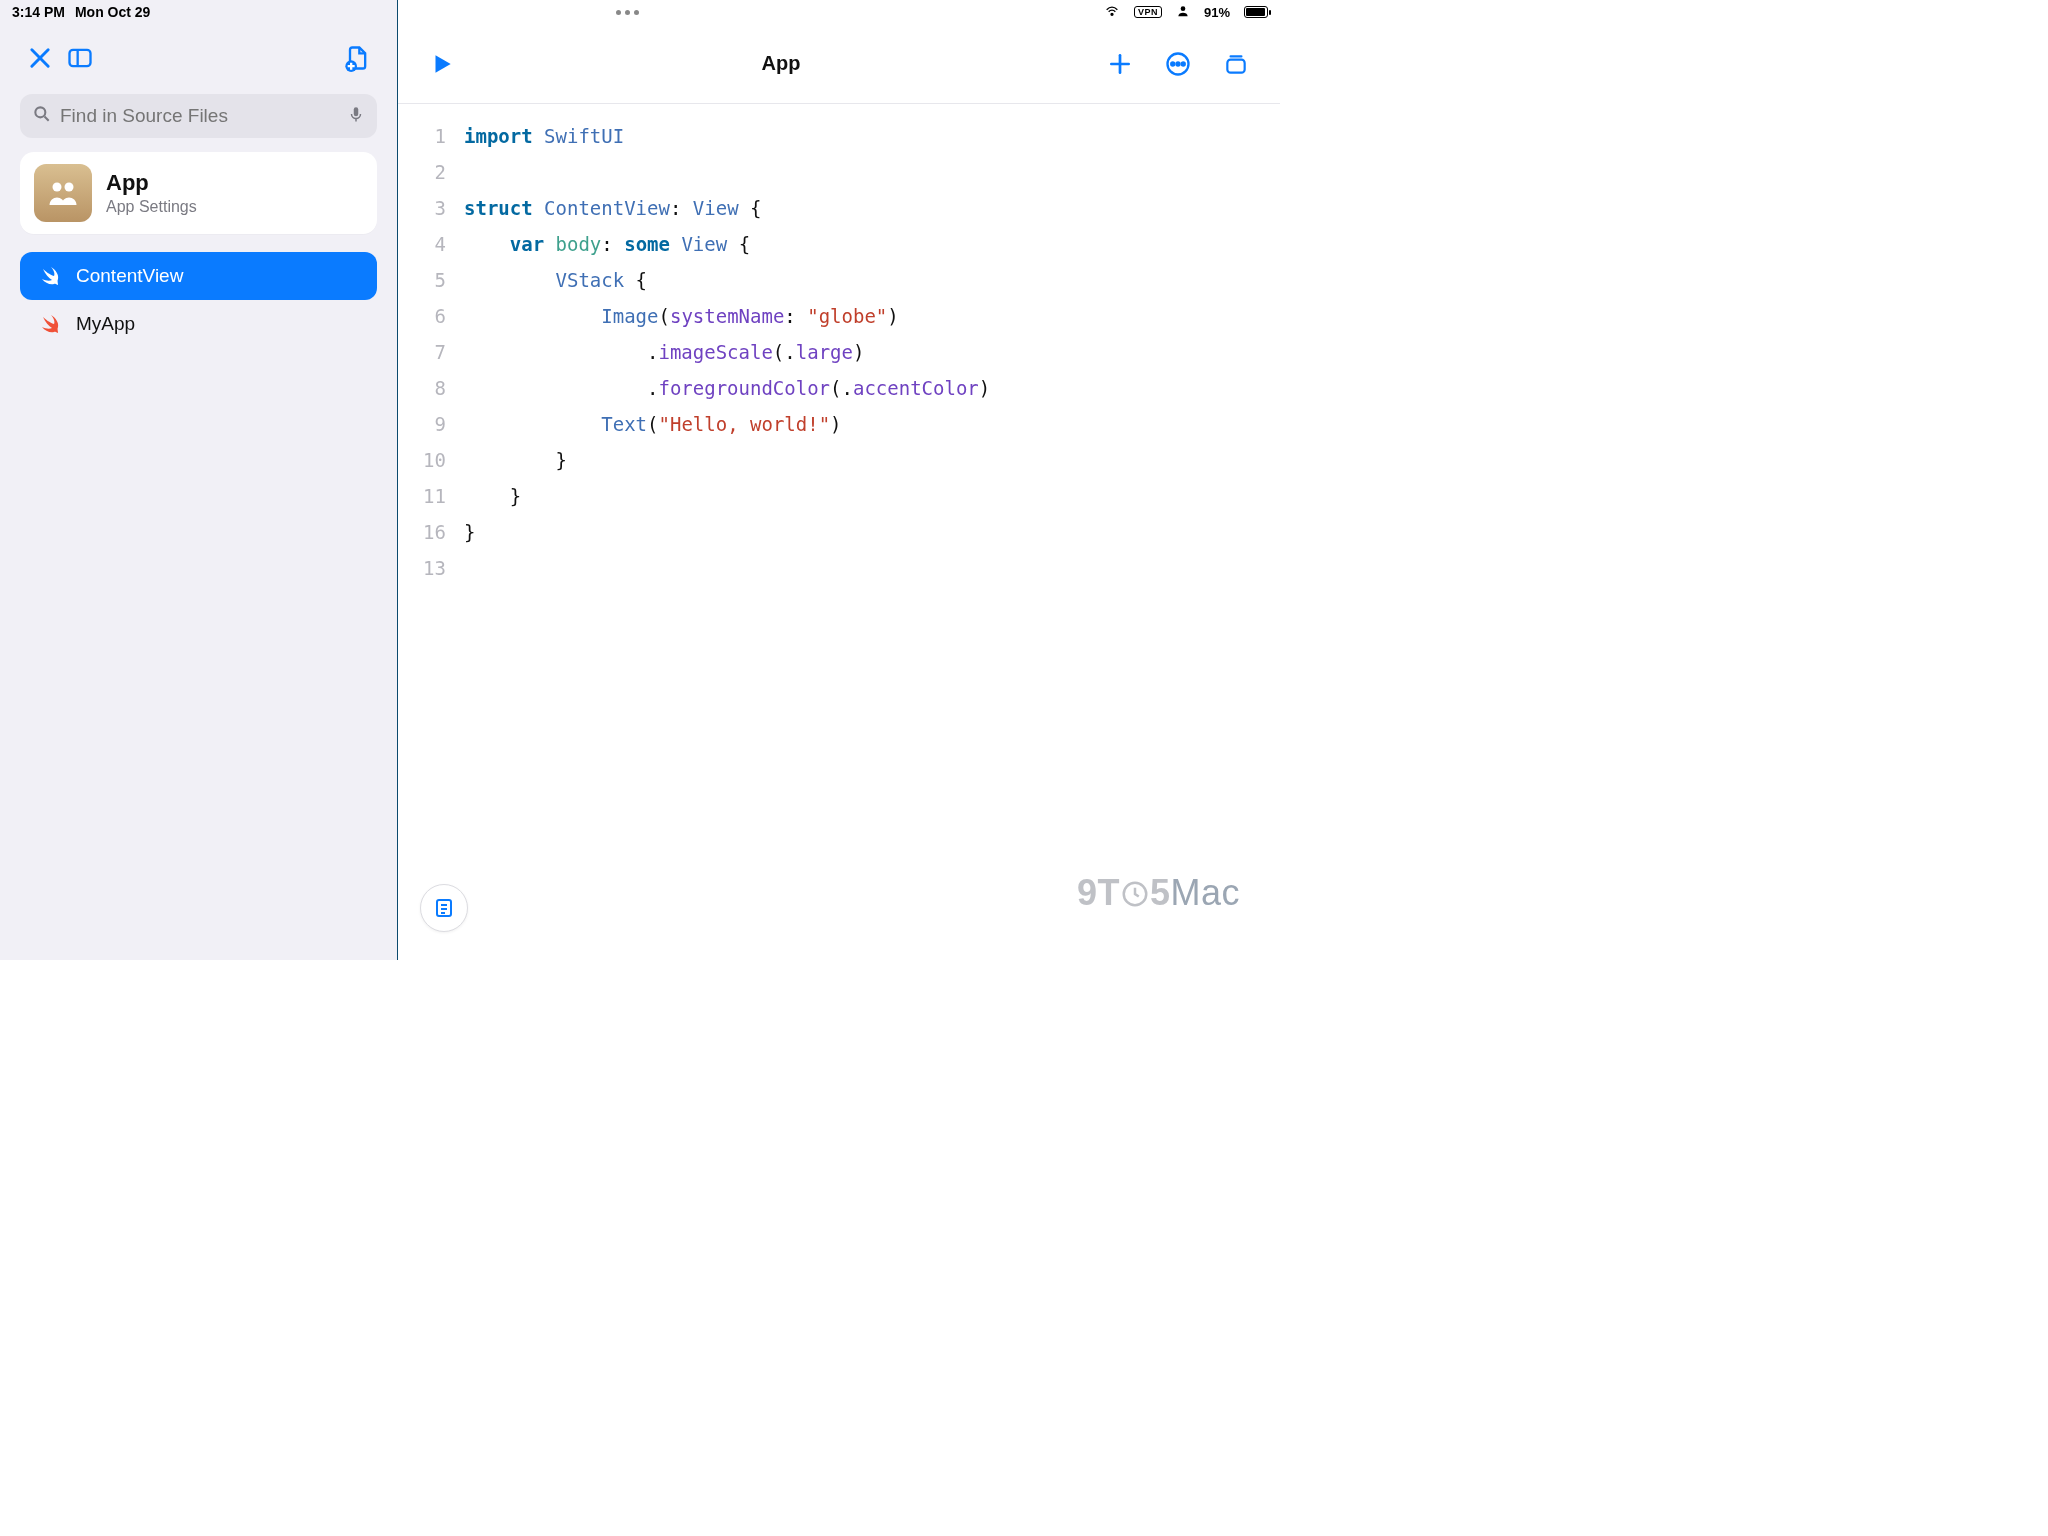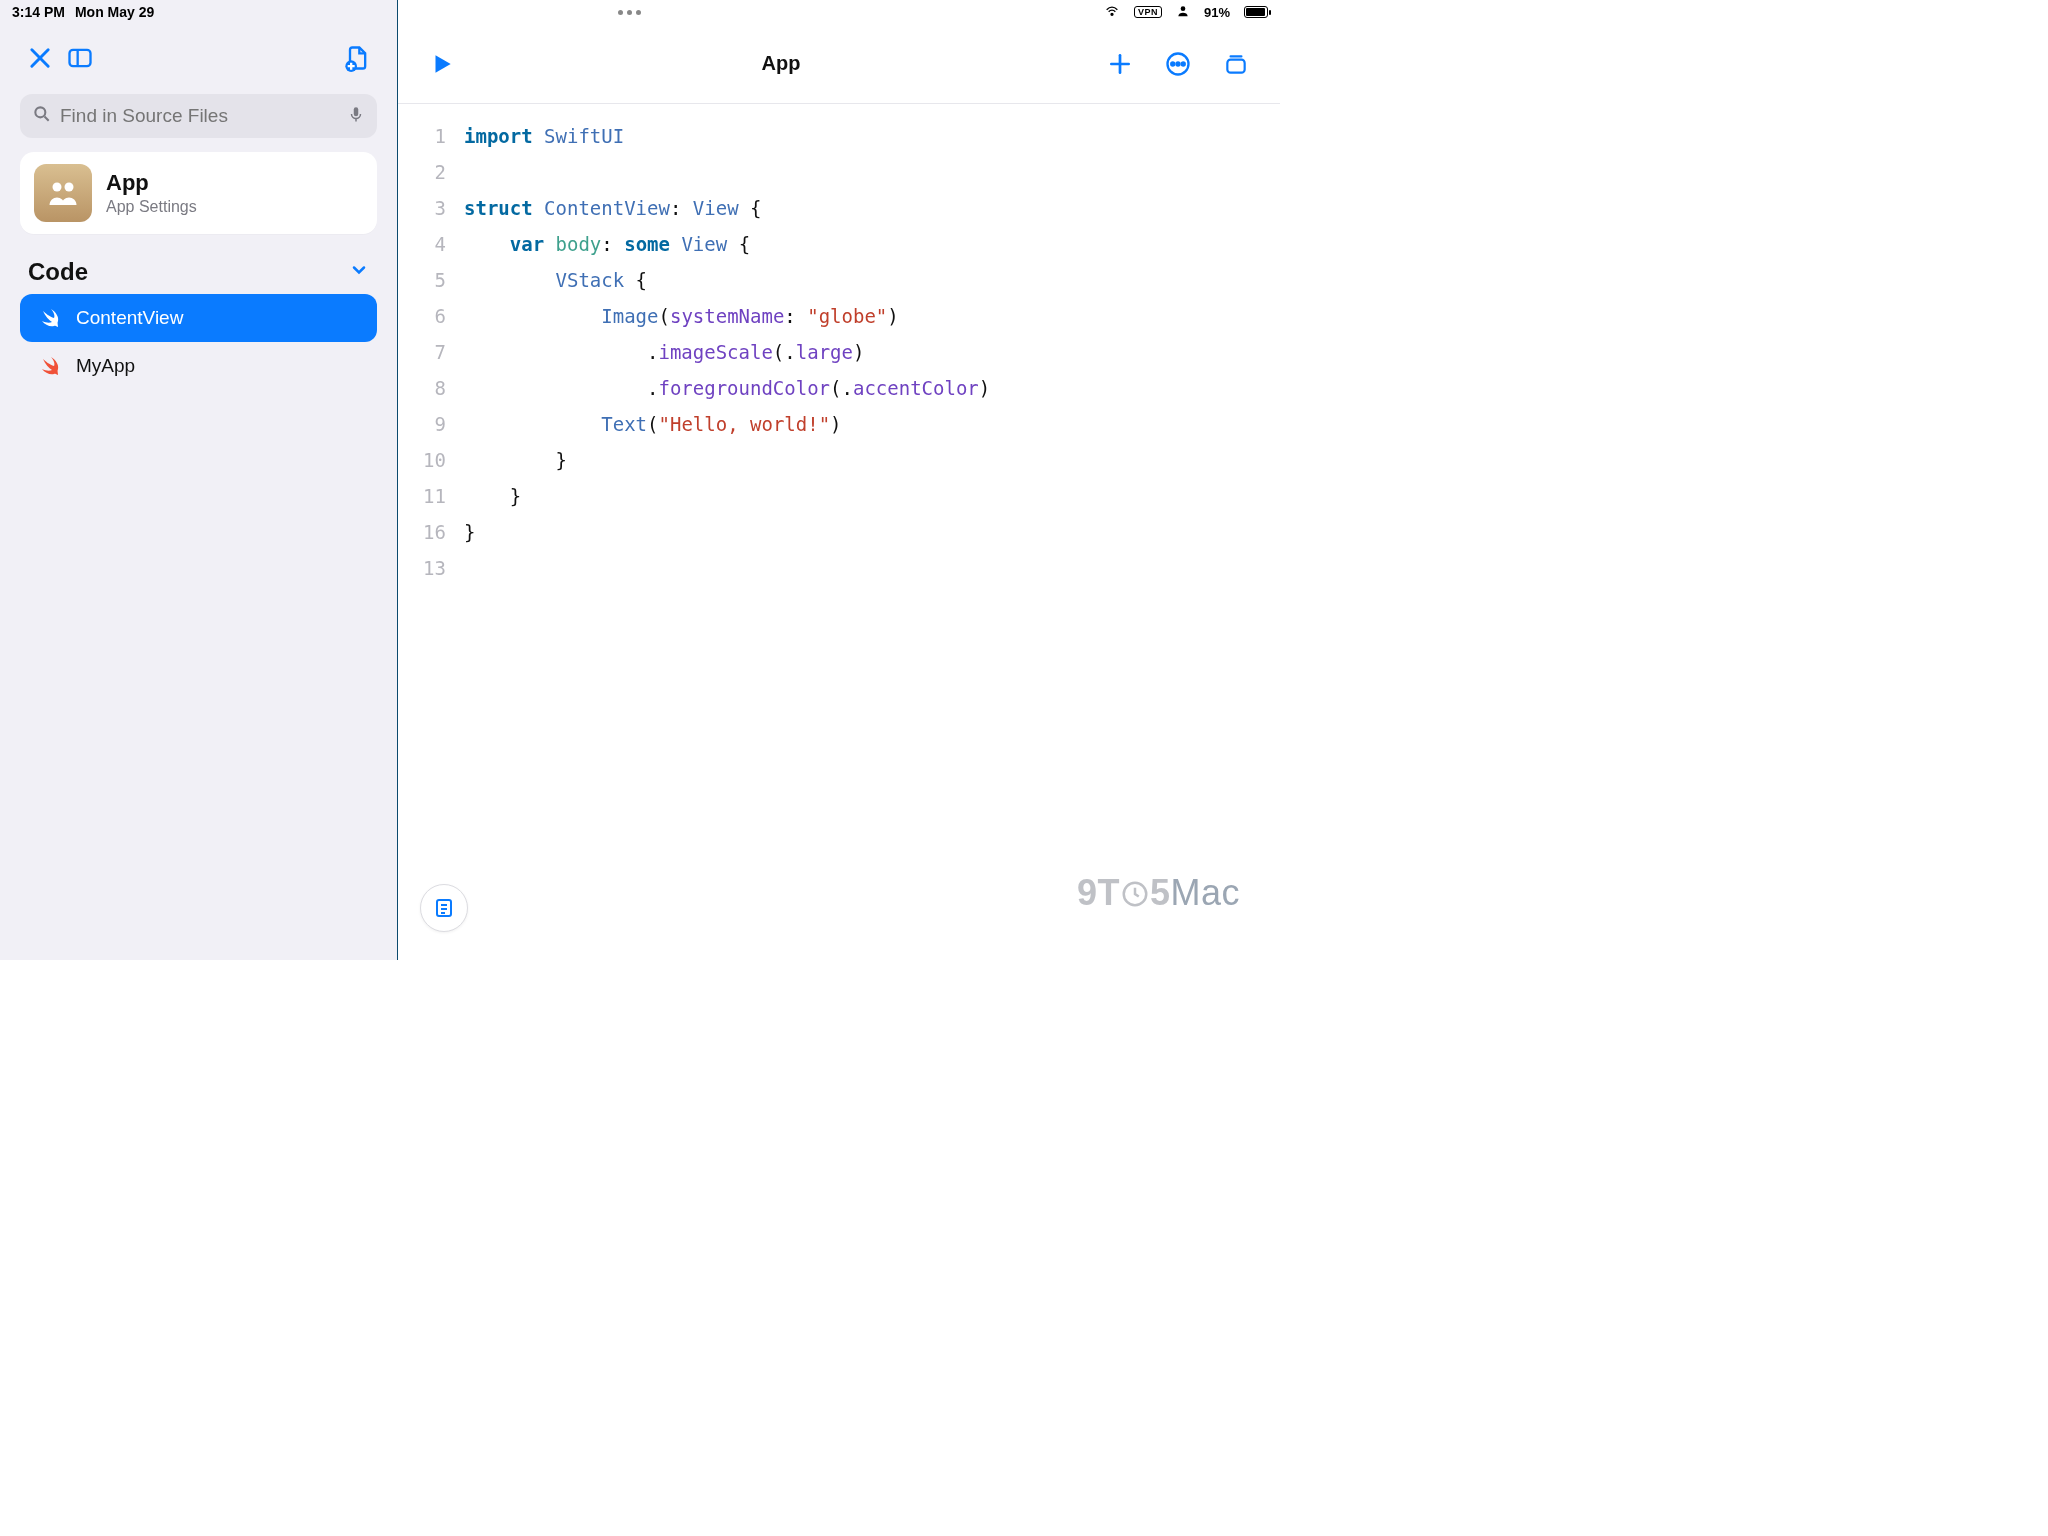--- a/index.html
+++ b/index.html
@@ -160,21 +160,21 @@
   .watermark .mac { color:#9ba6b3; }
 </style>
 </head>
 <body>
 
 <div class="app">
 
   <div class="status-bar">
     <div class="status-left">
       <span>3:14 PM</span>
-      <span>Mon May 29</span>
+      <span>Mon Oct 29</span>
     </div>
     <div class="status-center">
       <div class="dot"></div>
         <div class="dot"></div>
         <div class="dot"></div>
     </div>
     <div class="status-right">
       <span>
         <svg viewBox="0 0 24 24" width="16" height="16" fill="none" stroke="currentColor" stroke-width="2">
             <path d="M4 10c5-5 11-5 16 0"></path>
@@ -248,28 +248,20 @@
             <path d="M3 20c0-3 2.5-5 5-5s5 2 5 5"></path>
             <path d="M11 20c0-3 2.5-5 5-5s5 2 5 5"></path>
           </svg>
       </div>
       <div>
         <div class="title">App</div>
         <div class="subtitle">App Settings</div>
       </div>
     </div>
 
-    <div class="section-header">
-      <span>Code</span>
-      <span class="chevron">
-        <svg viewBox="0 0 24 24" fill="none" stroke="currentColor" stroke-width="3" stroke-linecap="round">
-            <polyline points="6 9 12 15 18 9"></polyline>
-          </svg>
-      </span>
-    </div>
 
     <div class="file-list" id="file-list">
         <div class="file-item selected">
           <span class="swift-icon">
     <svg viewBox="0 0 24 24" fill="currentColor">
               <path d="M20 15c1-4-2-9-7-12 3 3 4 7 3 9-4-1-9-5-11-7 2 5 6 9 9 11-2 1-6 1-10-1 3 4 8 6 12 5 2-1 3 1 4 1 0-2-1-4 0-6z"></path>
             </svg>
   </span>
           <span>ContentView</span>
         </div>

